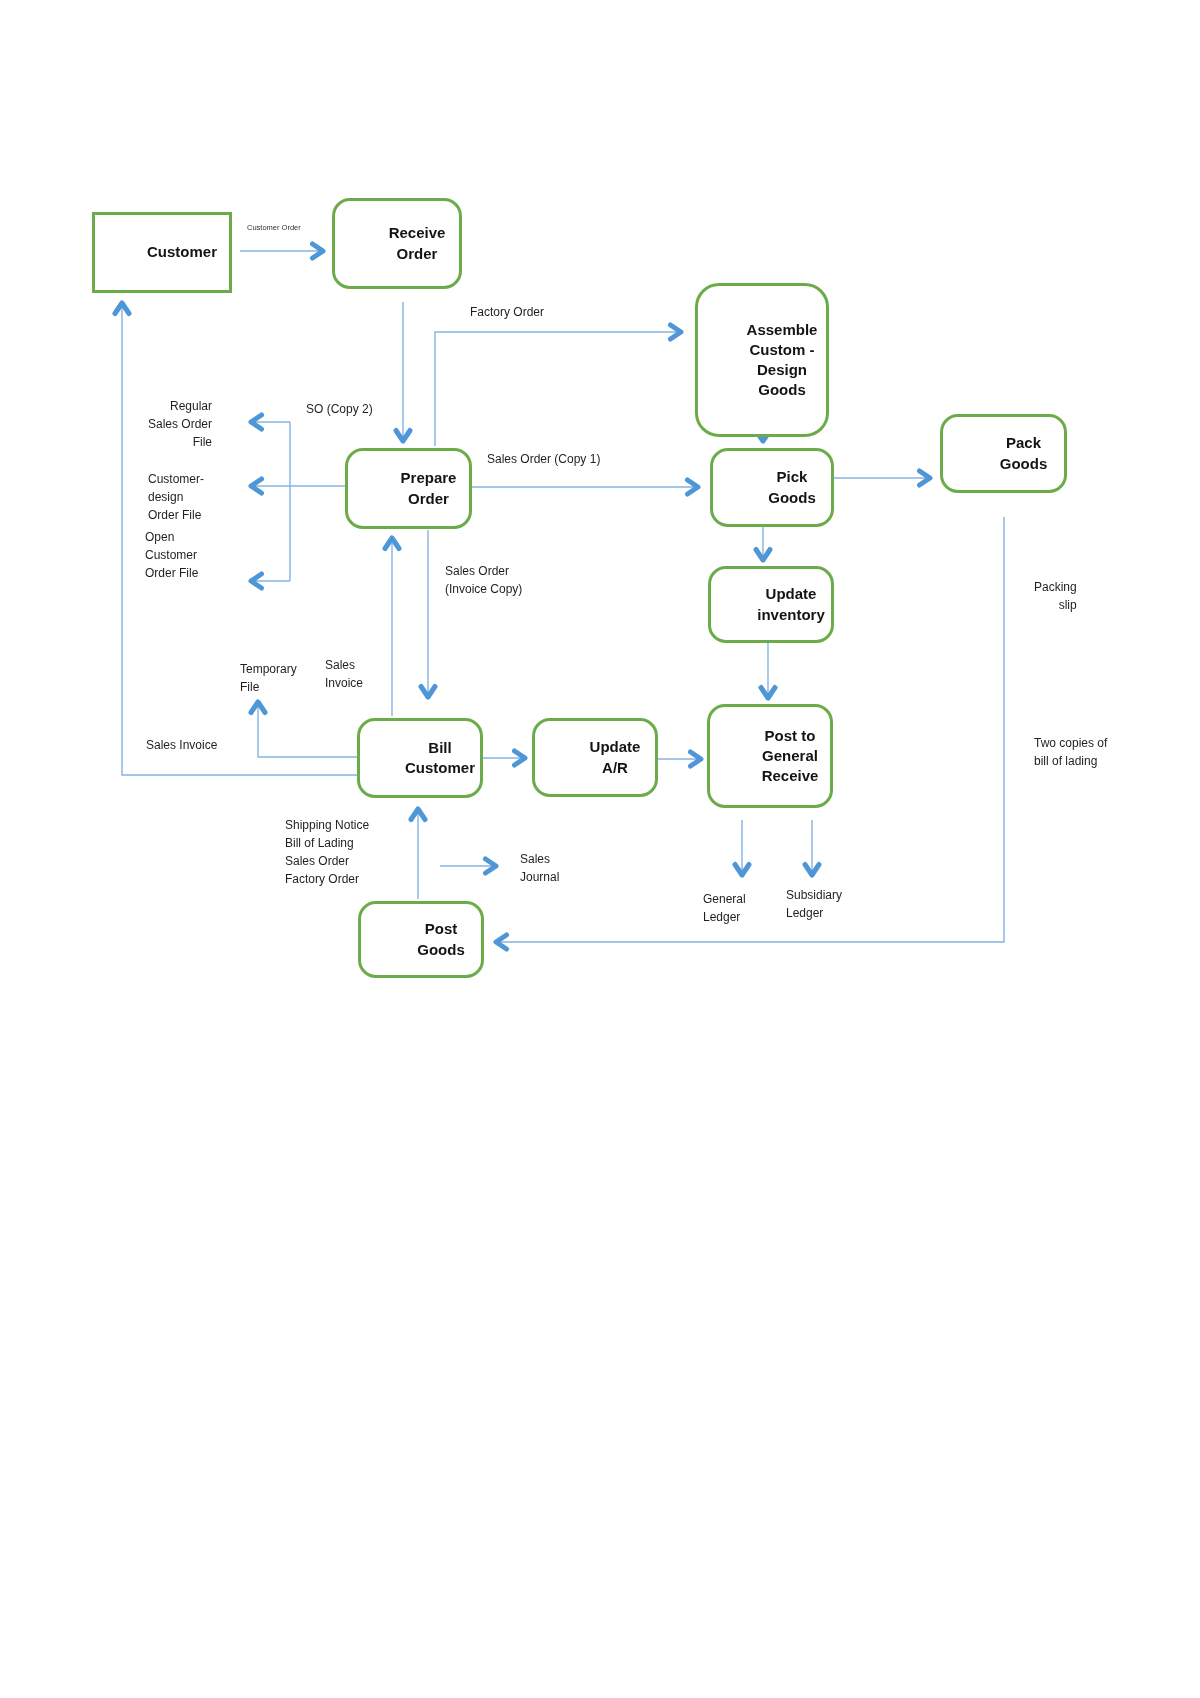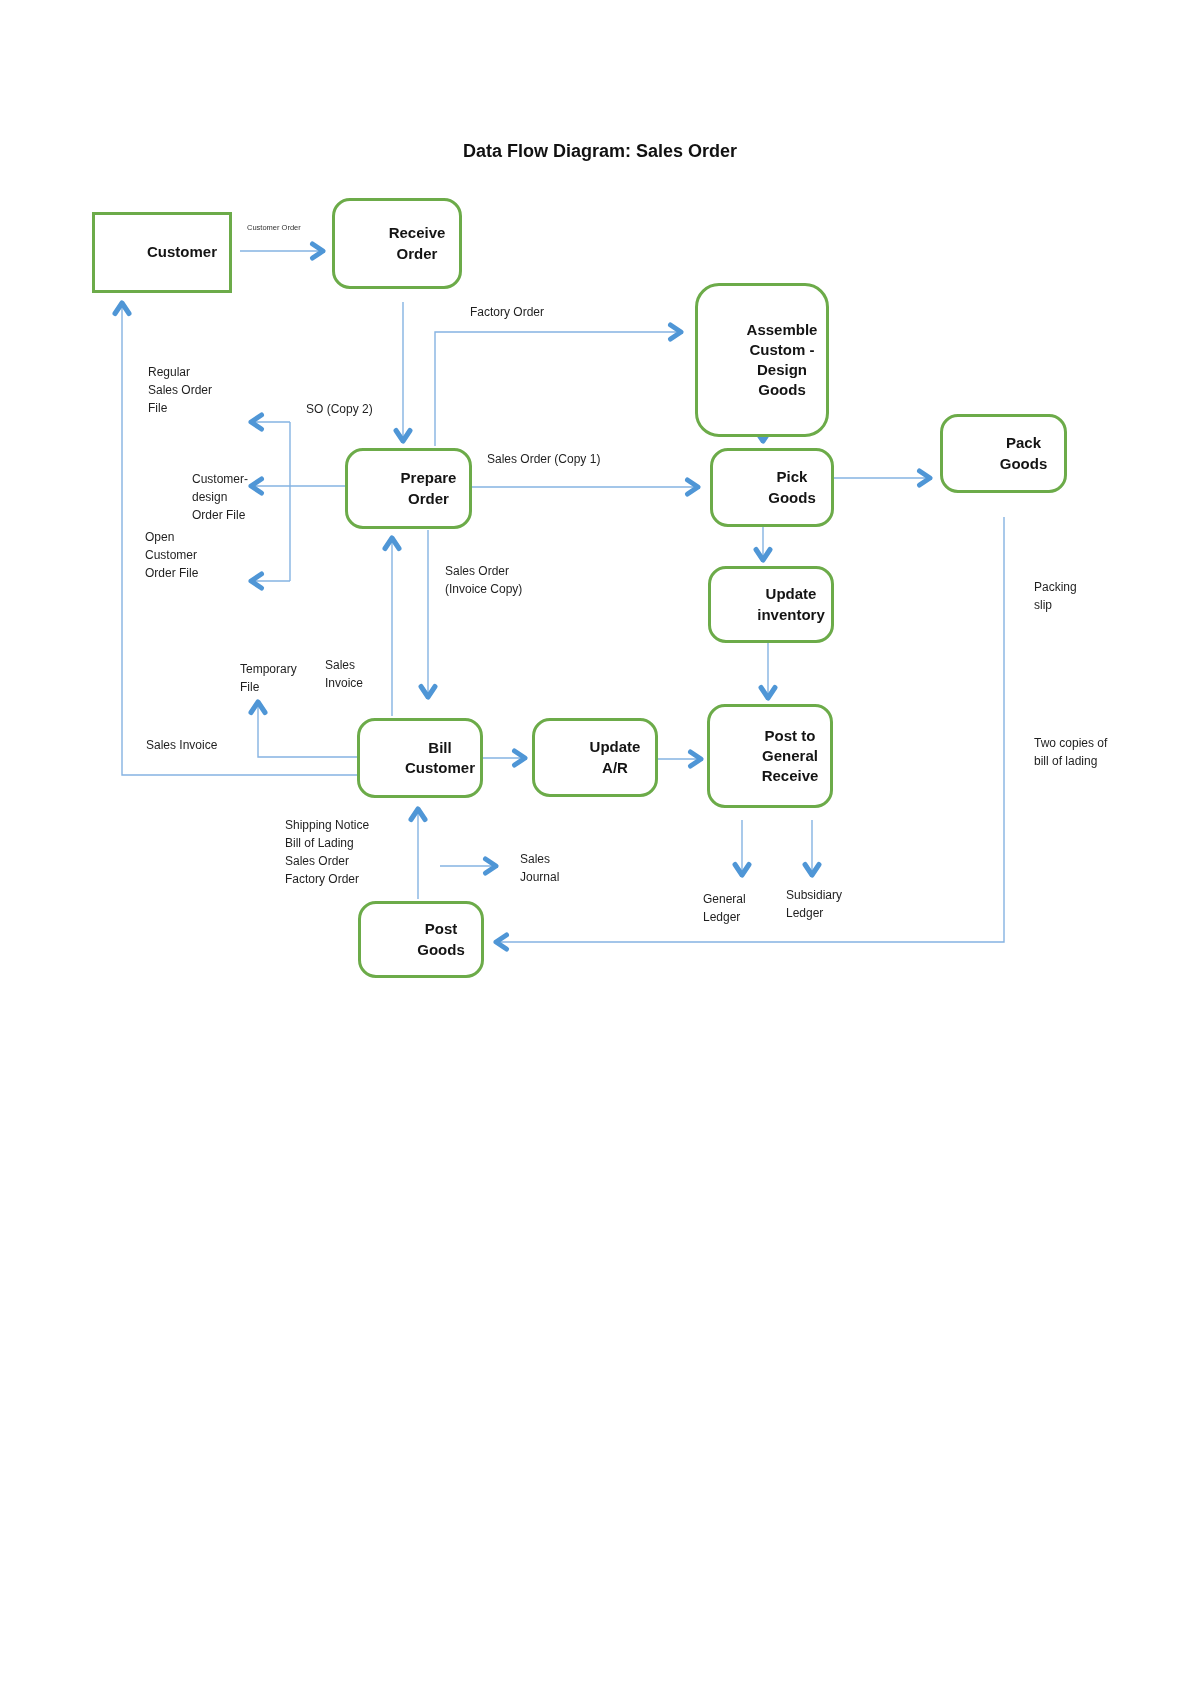--- a/index.html
+++ b/index.html
@@ -24,41 +24,40 @@
   #n-pack{left:940px;top:414px;width:127px;height:79px;}
   #n-updinv{left:708px;top:566px;width:126px;height:77px;}
   #n-postgl{left:707px;top:704px;width:126px;height:104px;}
   #n-updar{left:532px;top:718px;width:126px;height:79px;}
   #n-bill{left:357px;top:718px;width:126px;height:80px;}
   #n-ship{left:358px;top:901px;width:126px;height:77px;}
   
   #l-custorder{left:247px;top:222px;}
   #l-factorder{left:470px;top:303px;}
   #l-socopy2{left:306px;top:400px;}
-  #l-regfile{left:148px;top:363px;}
-  #l-custdesfile{left:148px;top:470px;margin-left:44px;}
+  #l-regfile{left:148px;top:397px;text-align:right;}
+  #l-custdesfile{left:148px;top:470px;}
   #l-opencustfile{left:145px;top:528px;}
   #l-socopy1{left:487px;top:450px;}
   #l-soinvcopy{left:445px;top:562px;}
   #l-tempfile{left:240px;top:660px;}
   #l-salesinv-up{left:325px;top:656px;}
   #l-salesinv-left{left:146px;top:736px;}
   #l-shipdocs{left:285px;top:816px;}
   #l-salesjournal{left:520px;top:850px;}
   #l-genledger{left:703px;top:890px;}
   #l-subledger{left:786px;top:886px;}
-  #l-packslip{left:1034px;top:578px;}
+  #l-packslip{left:1034px;top:578px;text-align:right;}
   #l-twocopies{left:1034px;top:734px;}
 </style>
 </head>
 <body>
 
 <div id="canvas">
 
-  <div id="title">Data Flow Diagram: Sales Order</div>
 
   <svg width="1200" height="1698" viewBox="0 0 1200 1698">
     <defs>
       <marker id="ah" markerUnits="userSpaceOnUse" markerWidth="20" markerHeight="20" viewBox="0 0 20 20" refX="14" refY="10" orient="auto">
         <path d="M4.5 3 L15 10 L4.5 17" fill="none" stroke="#4f96d6" stroke-width="5" stroke-linecap="round" stroke-linejoin="round"></path>
       </marker>
     </defs>
     <g fill="none" stroke="#85b3e2" stroke-width="1.4">
       <polyline points="240,251 322,251" marker-end="url(#ah)"></polyline>
       <polyline points="403,302 403,440" marker-end="url(#ah)"></polyline>

